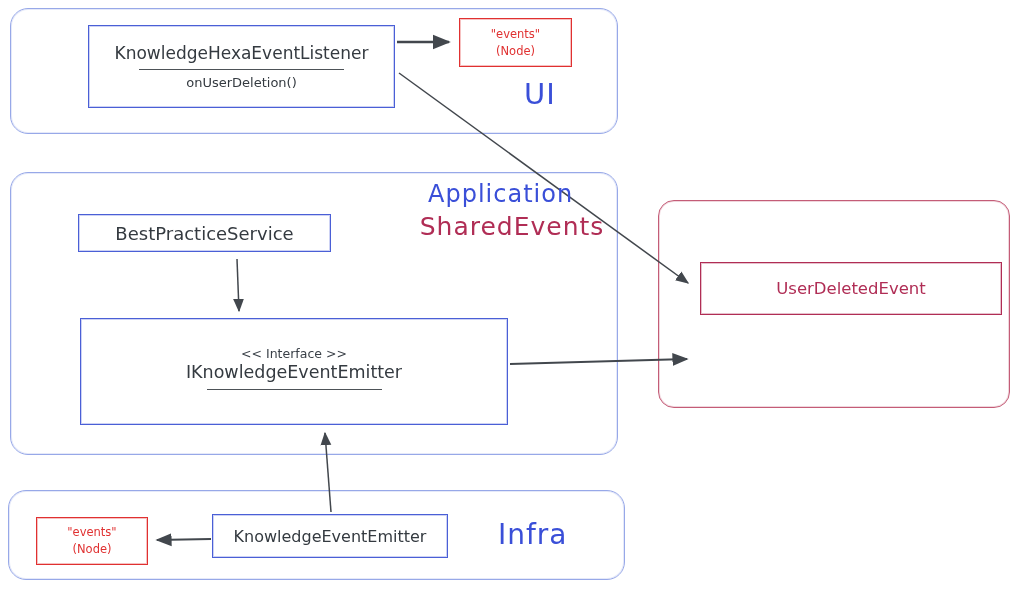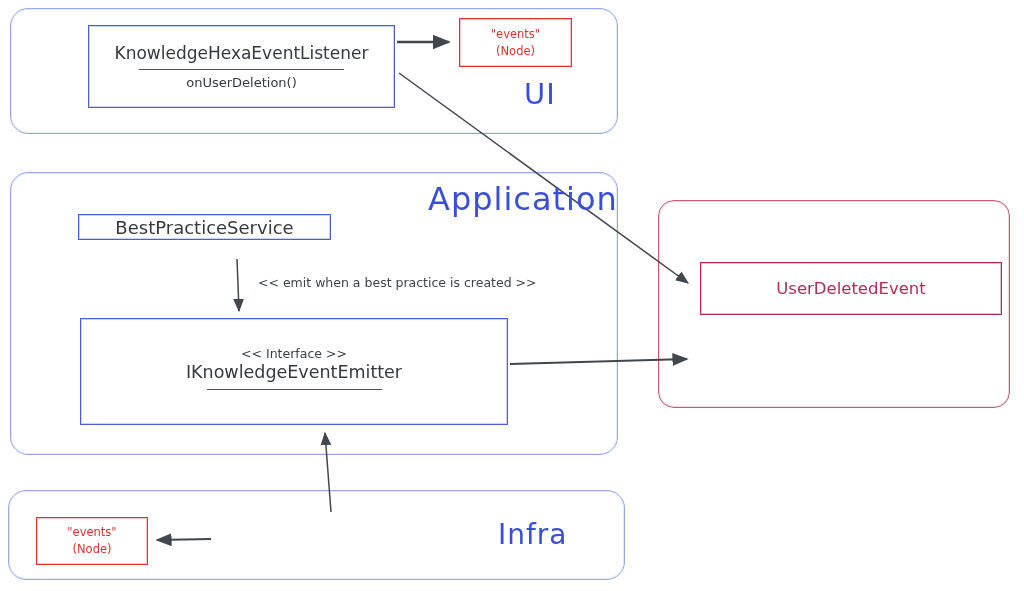--- a/index.html
+++ b/index.html
@@ -40,21 +40,21 @@
   #zone-infra       { left: 8px;   top: 490px; width: 617px; height: 90px; }
 
   .zone-label {
     position: absolute;
     color: #3a4fd8;
     font-size: 29px;
     letter-spacing: 1px;
     white-space: nowrap;
   }
   #label-ui          { left: 524px; top: 77px; }
-  #label-application { left: 428px; top: 180px; font-size: 32px; }
+  #label-application { left: 428px; top: 180px; font-size: 24px; }
   #label-shared      { left: 0; top: 212px; width: 100%; text-align: center; color: #b02d55; font-size: 25px; position: absolute; }
   #label-infra       { left: 498px; top: 518px; font-size: 28px; }
 
   
   .box {
     position: absolute;
     border: 1.7px solid #4a5fd6;
     box-shadow: inset 0 0 0 1px rgba(74,95,214,0.28);
     background: #ffffff;
     display: flex;
@@ -75,21 +75,21 @@
   }
 
   #box-listener { left: 88px;  top: 25px;  width: 307px; height: 83px; padding: 6px 16px; }
   #box-listener .uml-title { font-size: 17px; }
   #box-listener .uml-divider { width: 205px; margin: 6px 0 5px; }
   #box-listener .uml-method { font-size: 13px; }
 
   #box-events-ui    { left: 459px; top: 18px;  width: 113px; height: 49px; font-size: 11.5px; line-height: 1.45; }
   #box-events-infra { left: 36px;  top: 517px; width: 112px; height: 48px; font-size: 11.5px; line-height: 1.45; }
 
-  #box-service { left: 78px; top: 214px; width: 253px; height: 26px; font-size: 18px; }
+  #box-service { left: 78px; top: 214px; width: 253px; height: 38px; font-size: 18px; }
 
   #box-interface { left: 80px; top: 318px; width: 428px; height: 107px; padding: 8px 12px; }
   #box-interface .uml-stereotype { font-size: 12.5px; color: #3a4048; }
   #box-interface .uml-title { font-size: 17.5px; margin-top: 1px; }
   #box-interface .uml-divider { width: 175px; margin: 7px 0 8px; }
   #box-interface .uml-method { font-size: 12px; }
 
   #box-user-deleted { left: 700px; top: 262px; width: 302px; height: 53px; font-size: 16.5px; }
   #box-bp-created   { left: 696px; top: 330px; width: 310px; height: 52px; font-size: 16.5px; }
 
@@ -148,35 +148,38 @@
   </div>
 
   <div class="zone-label" id="label-ui">UI</div>
 
   <div class="zone-label" id="label-application">Application</div>
 
   <div class="box" id="box-service">
     <div>BestPracticeService</div>
   </div>
 
-  <div class="edge-annotation">&lt;&lt; emit when a best practice is created &gt;&gt;</div>
 
   <div class="box" id="box-interface">
     <div class="uml-stereotype">&lt;&lt; Interface &gt;&gt;</div>
     <div class="uml-title">IKnowledgeEventEmitter</div>
     <div class="uml-divider"></div>
   </div>
 
+  <div class="zone-label" id="label-shared">SharedEvents</div>
 
   <div class="box crimson" id="box-user-deleted">
     <div>UserDeletedEvent</div>
   </div>
 
 
   <div class="box red" id="box-events-infra">
     <div>"events"</div>
     <div>(Node)</div>
   </div>
 
+  <div class="box" id="box-emitter">
+    <div>KnowledgeEventEmitter</div>
+  </div>
 
   <div class="zone-label" id="label-infra">Infra</div>
 
 </div>
 
 </body></html>

